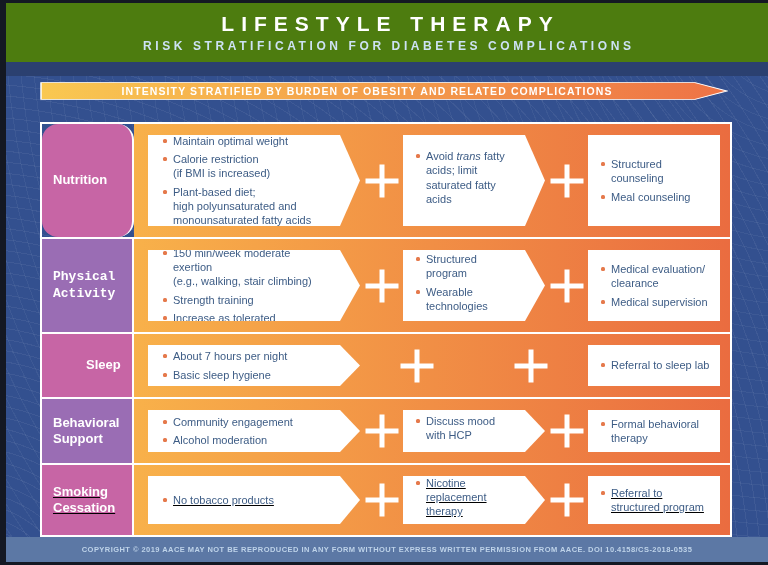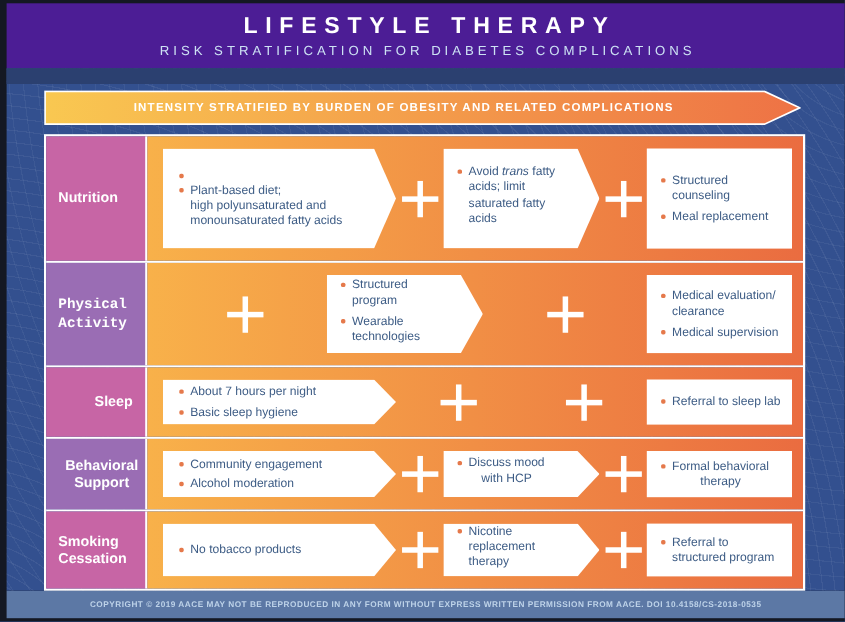--- a/index.html
+++ b/index.html
@@ -4,36 +4,36 @@
 <style>
   html,body{margin:0;padding:0}
   body{
     width:768px;height:565px;position:relative;overflow:hidden;
     background:#141823;
     font-family:"Liberation Sans",sans-serif;
   }
   .page{position:absolute;left:6px;top:3px;right:0;bottom:3px;display:flex;flex-direction:column}
 
   
-  .topbar{height:59px;background:#4c1d95;display:flex;flex-direction:column;align-items:center;justify-content:center;gap:3px}
+  .topbar{height:59px;background:#4d7c0f;display:flex;flex-direction:column;align-items:center;justify-content:center;gap:3px}
   .topbar h1{margin:0;font-size:21px;font-weight:700;letter-spacing:7px;color:#ffffff;text-indent:7px}
-  .topbar .subtitle{font-size:12px;font-weight:400;letter-spacing:3.6px;color:#cde2f4;text-indent:3.6px}
+  .topbar .subtitle{font-size:12px;font-weight:700;letter-spacing:3.6px;color:#cde2f4;text-indent:3.6px}
 
   
   .canvas{
     flex:1;position:relative;
     background-color:#33508f;
     background-image:
       linear-gradient(180deg,#2b4070 0 14px,rgba(0,0,0,0) 14px),
       repeating-radial-gradient(circle at -6% 118%, rgba(255,255,255,0.06) 0 1px, rgba(0,0,0,0) 1px 11px),
       repeating-radial-gradient(circle at 104% -12%, rgba(255,255,255,0.05) 0 1px, rgba(0,0,0,0) 1px 13px);
   }
 
   
-  .banner{position:absolute;left:34px;top:20px;width:688px;height:32px}
+  .banner{position:absolute;left:34px;top:20px;width:688px;height:18px}
   .banner svg{position:absolute;left:0;top:0;width:100%;height:100%;display:block}
   .banner-label{
     position:absolute;inset:0 34px 0 0;display:flex;align-items:center;justify-content:center;
     font-size:10.5px;font-weight:700;letter-spacing:1.1px;color:#ffffff;white-space:nowrap;
   }
 
   
   .table{position:absolute;left:34px;top:60px;width:688px;border:2px solid #ffffff}
   .row{display:flex}
   .row + .row{border-top:2px solid #ffffff}
@@ -86,28 +86,33 @@
             <stop offset="1" stop-color="#ee7245"></stop>
           </linearGradient>
         </defs>
         <polygon points="1,1 655,1 687,15 655,29 1,29" fill="url(#bannerGrad)" stroke="#ffffff" stroke-width="1.5"></polygon>
       </svg>
       <div class="banner-label">INTENSITY STRATIFIED BY BURDEN OF OBESITY AND RELATED COMPLICATIONS</div>
     </div>
 
     <div class="table">
         <div class="row" style="height: 113px;">
-          <div class="label-cell" style="background: rgb(199, 101, 165);">
+          <div class="label-cell" style="background: rgb(199, 101, 165); border-radius: 16px;">
             <span>Nutrition</span>
           </div>
           <div class="content-cell">
             <div class="box arrow b1">
               <ul class="items">
                 <li class="item">
                   <span class="dot"></span>
+                  <span class="itext">Maintain optimal weight</span>
+                </li>
+                <li class="item">
+                  <span class="dot"></span>
+                  <span class="itext">Calorie restriction<br>(if BMI is increased)</span>
                 </li>
                 <li class="item">
                   <span class="dot"></span>
                   <span class="itext">Plant-based diet;<br>high polyunsaturated and<br>monounsaturated fatty acids</span>
                 </li>
               </ul>
             </div>
             <div class="plus"></div>
             <div class="box arrow b2">
               <ul class="items">
@@ -119,31 +124,47 @@
             </div>
             <div class="plus"></div>
             <div class="box b3">
               <ul class="items">
                 <li class="item">
                   <span class="dot"></span>
                   <span class="itext">Structured<br>counseling</span>
                 </li>
                 <li class="item">
                   <span class="dot"></span>
-                  <span class="itext">Meal replacement</span>
+                  <span class="itext">Meal counseling</span>
                 </li>
               </ul>
             </div>
           </div>
         </div>
         <div class="row" style="height: 93px;">
           <div class="label-cell" style="background: rgb(154, 109, 180); font-family: Liberation Mono, monospace;">
             <span>Physical Activity</span>
           </div>
           <div class="content-cell">
+            <div class="box arrow b1">
+              <ul class="items">
+                <li class="item">
+                  <span class="dot"></span>
+                  <span class="itext">150 min/week moderate exertion<br>(e.g., walking, stair climbing)</span>
+                </li>
+                <li class="item">
+                  <span class="dot"></span>
+                  <span class="itext">Strength training</span>
+                </li>
+                <li class="item">
+                  <span class="dot"></span>
+                  <span class="itext">Increase as tolerated</span>
+                </li>
+              </ul>
+            </div>
             <div class="plus"></div>
             <div class="box arrow b2">
               <ul class="items">
                 <li class="item">
                   <span class="dot"></span>
                   <span class="itext">Structured<br>program</span>
                 </li>
                 <li class="item">
                   <span class="dot"></span>
                   <span class="itext">Wearable<br>technologies</span>
@@ -187,21 +208,21 @@
             <div class="box b3">
               <ul class="items">
                 <li class="item">
                   <span class="dot"></span>
                   <span class="itext">Referral to sleep lab</span>
                 </li>
               </ul>
             </div>
           </div>
         </div>
-        <div class="row" style="height: 64px; text-align: center;">
+        <div class="row" style="height: 64px;">
           <div class="label-cell" style="background: rgb(154, 109, 180);">
             <span>Behavioral Support</span>
           </div>
           <div class="content-cell">
             <div class="box arrow b1">
               <ul class="items">
                 <li class="item">
                   <span class="dot"></span>
                   <span class="itext">Community engagement</span>
                 </li>
@@ -224,21 +245,21 @@
             <div class="box b3">
               <ul class="items">
                 <li class="item">
                   <span class="dot"></span>
                   <span class="itext">Formal behavioral<br>therapy</span>
                 </li>
               </ul>
             </div>
           </div>
         </div>
-        <div class="row" style="height: 70px;">
+        <div class="row" style="height: 70px; text-decoration: underline;">
           <div class="label-cell" style="background: rgb(199, 101, 165);">
             <span>Smoking Cessation</span>
           </div>
           <div class="content-cell">
             <div class="box arrow b1">
               <ul class="items">
                 <li class="item">
                   <span class="dot"></span>
                   <span class="itext">No tobacco products</span>
                 </li>

